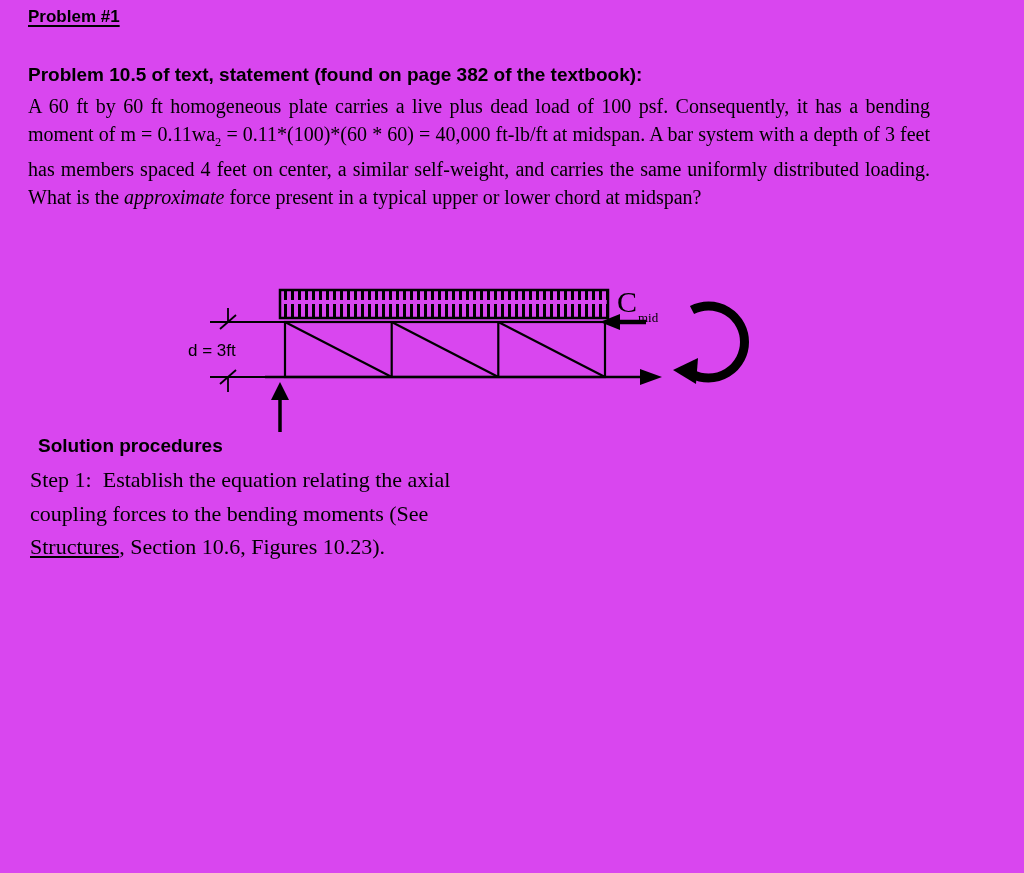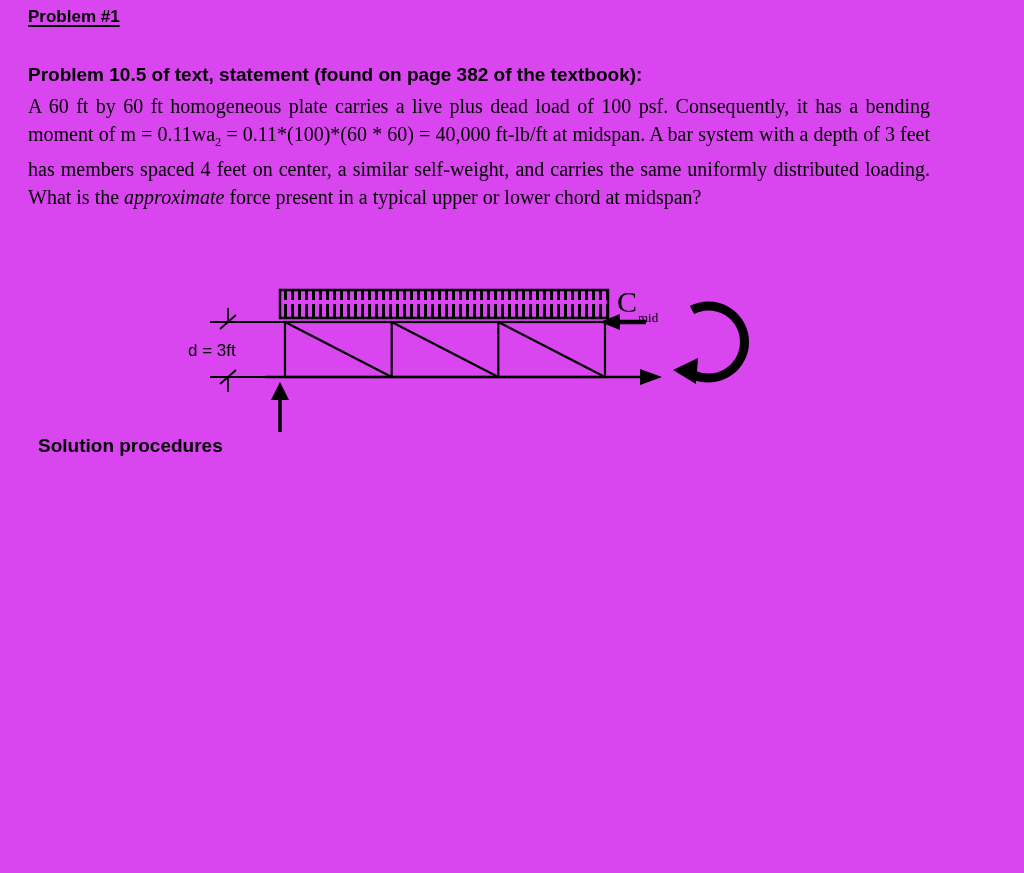--- a/index.html
+++ b/index.html
@@ -121,16 +121,19 @@
 
     <line x1="110" y1="160" x2="110" y2="122" stroke="#000" stroke-width="3.5"></line>
     <polygon points="110,110 101,128 119,128" fill="#000"></polygon>
 
     <path d="M 522 38 A 36 36 0 1 1 522 102" fill="none" stroke="#000" stroke-width="9"></path>
     <polygon points="503,98 528,86 526,112" fill="#000"></polygon>
   </svg>
 
   <h2 class="sol-heading">Solution procedures</h2>
 
+  <p class="step" id="step1"><span class="prewrap">Step 1:  Establish the equation relating the axial
+coupling forces to the bending moments (See
+</span><span class="underline">Structures</span><span class="prewrap">, Section 10.6, Figures 10.23).</span></p>
 
 
 
 </div>
 
 </body></html>

